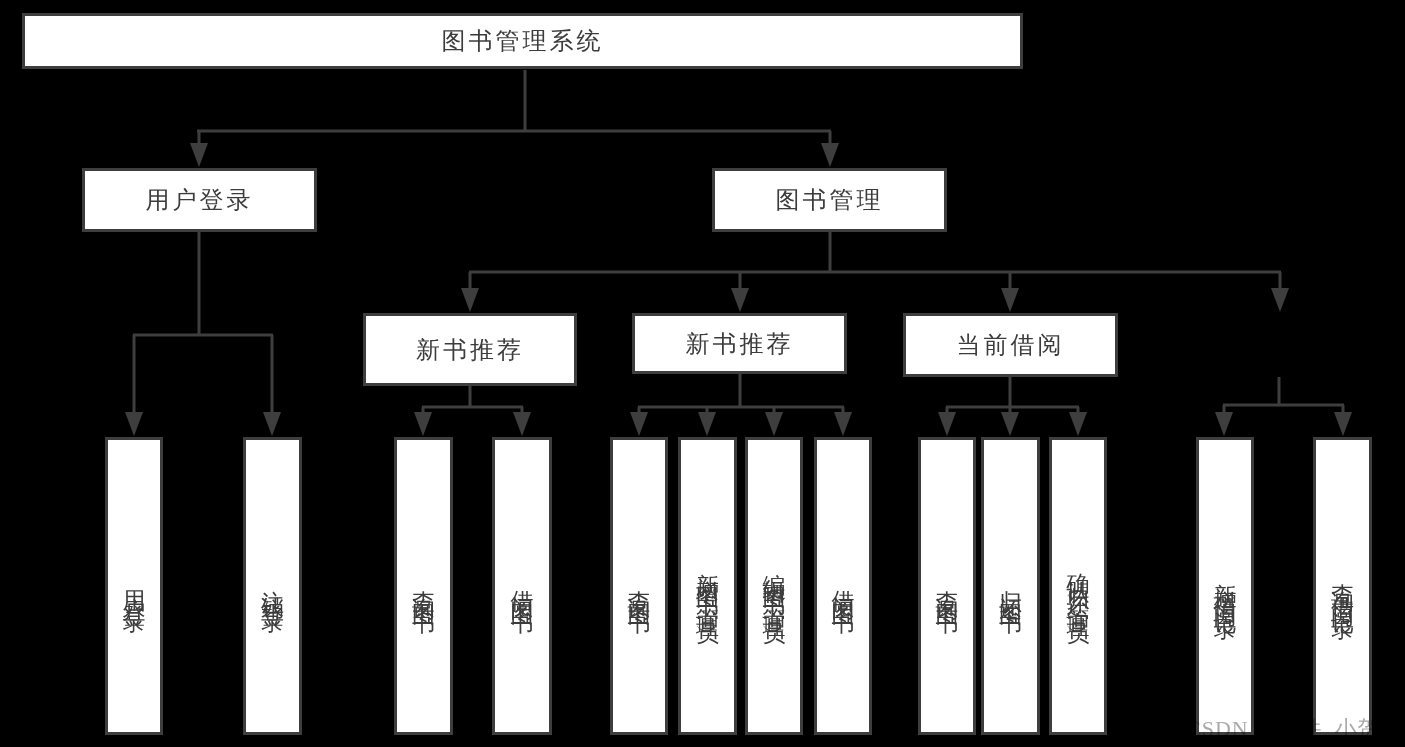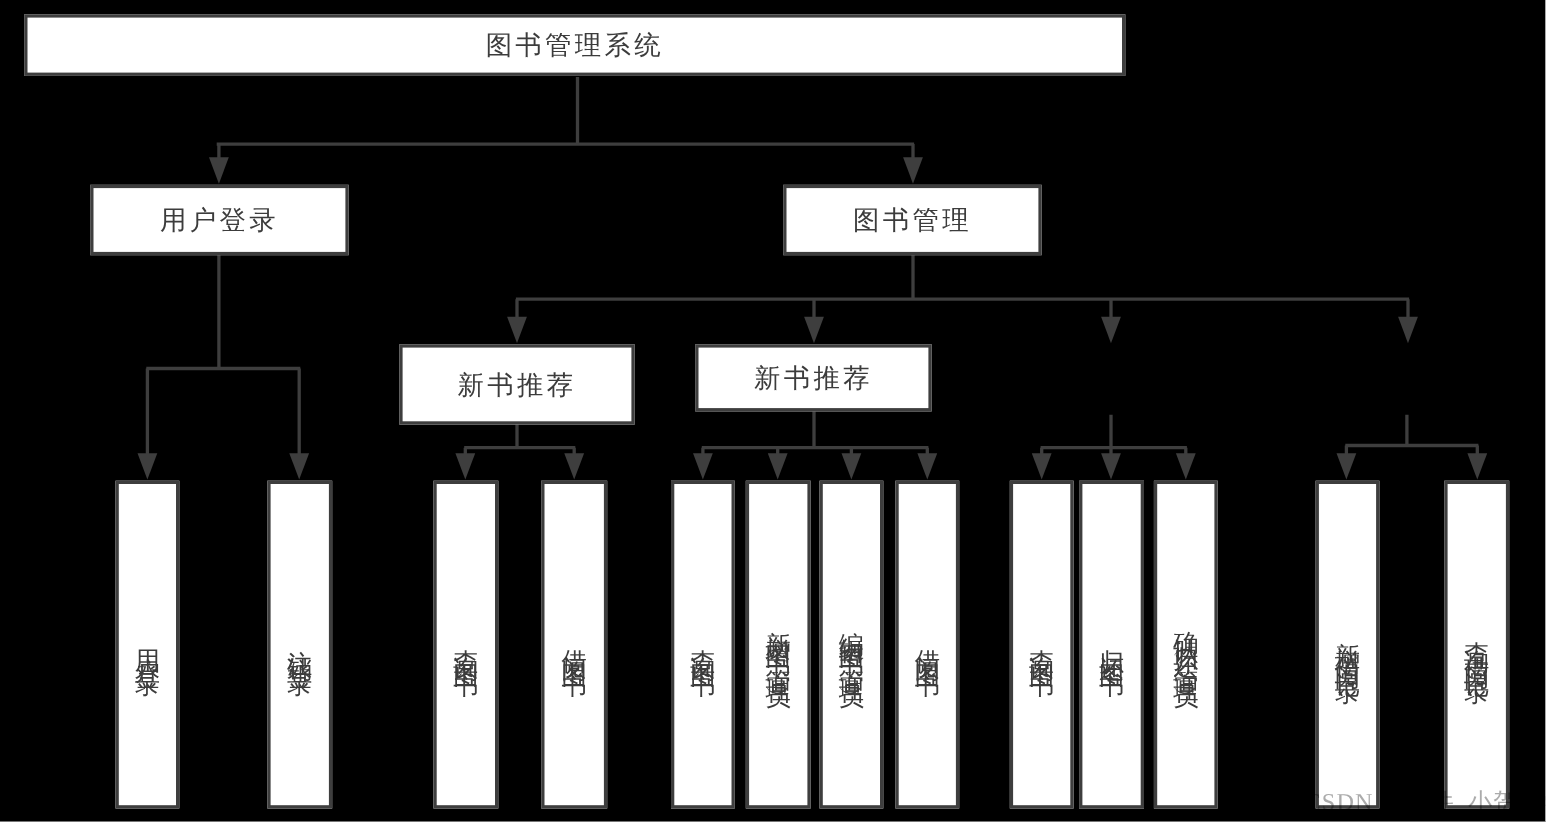--- a/index.html
+++ b/index.html
@@ -111,20 +111,23 @@
   <div class="node" style="left:712px; top:168px; width:235px; height:64px;justify-content:center;">
     <span>图书管理</span>
   </div>
 
   <div class="node" style="left:363px; top:313px; width:214px; height:73px;">
     <span>新书推荐</span>
   </div>
   <div class="node" style="left:632px; top:313px; width:215px; height:61px;">
     <span>新书推荐</span>
   </div>
+  <div class="node" style="left:903px; top:313px; width:215px; height:64px;">
+    <span>当前借阅</span>
+  </div>
 
   <div class="node leaf" style="left:105px; top:437px; width:58px; height:298px;">
     <span class="vtext">用户登录</span>
   </div>
   <div class="node leaf" style="left:243px; top:437px; width:59px; height:298px;">
     <span class="vtext">注销登录</span>
   </div>
 
   <div class="node leaf" style="left:394px; top:437px; width:59px; height:298px;">
     <span class="vtext">查询图书</span>

